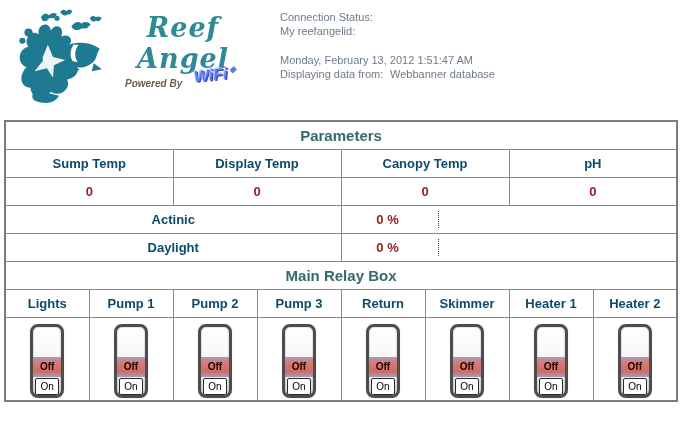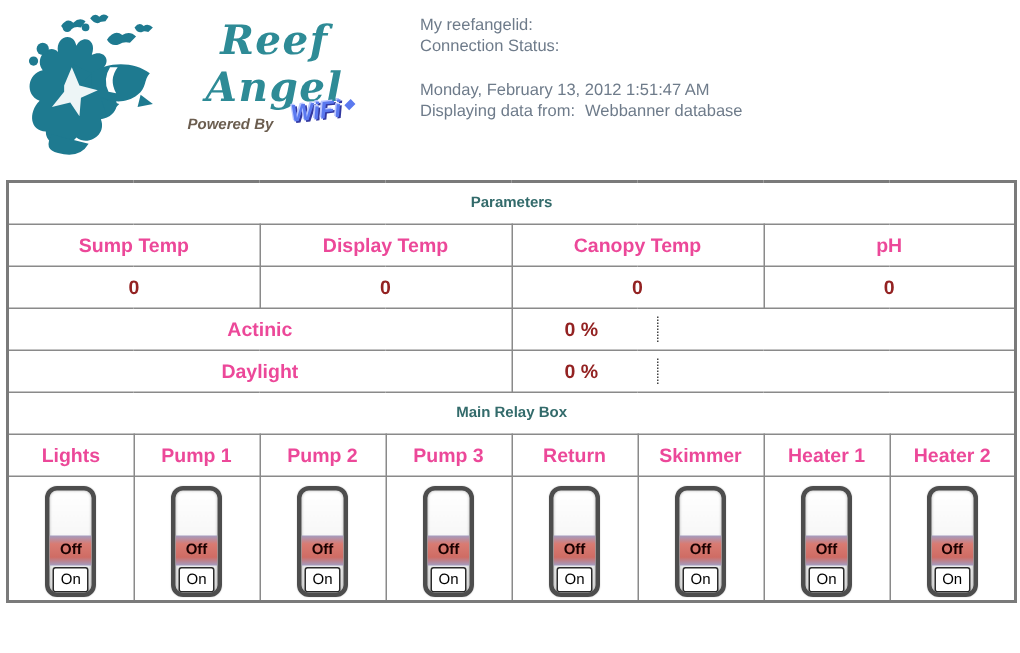--- a/index.html
+++ b/index.html
@@ -34,23 +34,23 @@
   .info .lbl { width:110px; }
   .info .gap { height:15px; }
   .update-link { color:#44566b; font-weight:bold; text-decoration:none; cursor:pointer; }
 
   
   table.main {
     margin:8px 0 0 4px; width:672px; table-layout:fixed;
     border-collapse:collapse; border:2px solid #7a7a7a;
   }
   table.main td { border:1px solid #8a8a8a; vertical-align:middle; }
-  tr.section td { height:28px; font-size:10px; font-weight:bold; color:#336b6b; text-align:center; }
+  tr.section td { height:28px; font-size:15px; font-weight:bold; color:#336b6b; text-align:center; }
   tr.cols td, tr.relay-labels td, td.pwm-label {
-    height:28px; font-size:13px; font-weight:bold; color:#ec4899; text-align:center;
+    height:28px; font-size:13px; font-weight:bold; color:#0c4a6e; text-align:center;
   }
   tr.vals td { height:28px; font-size:13px; font-weight:bold; color:#932222; text-align:center; }
   td.pwm-val { height:27px; }
   .pwm-flex { display:flex; align-items:center; }
   .pwm-pct { width:92px; text-align:center; font-size:13px; font-weight:bold; color:#932222; }
   .pwm-marker { height:17px; border-left:1px dotted #444; margin-left:4px; }
 
   tr.relay-switches td { height:84px; vertical-align:top; }
 
   
@@ -102,22 +102,22 @@
       <path d="M38 52 l5 -12 5 12 12 3 -11 5 -1 12 -6 -9 -12 3 8 -10 z" opacity="0.92"></path>
       <path d="M68 40 q-5 8 -1 16 l5 1 q-5 -9 1 -17 z"></path>
     </g>
   </svg>
 
   <div class="brand-title">Reef Angel</div>
   <div class="powered">Powered By</div>
   <div class="wifi-logo"><span>WiFi</span><span class="wifi-spark">◆</span></div>
 
   <div class="info">
+    <div>Connection Status:</div>
     <div>My reefangelid:</div>
-    <div>Connection Status:</div>
     <div class="gap"></div>
     <div class="row">
       <span>Monday, February 13, 2012 1:51:47 AM</span>
     </div>
     <div class="row">
       <span class="lbl">Displaying data from:</span>
       <span>Webbanner database</span>
     </div>
   </div>
 </div>

